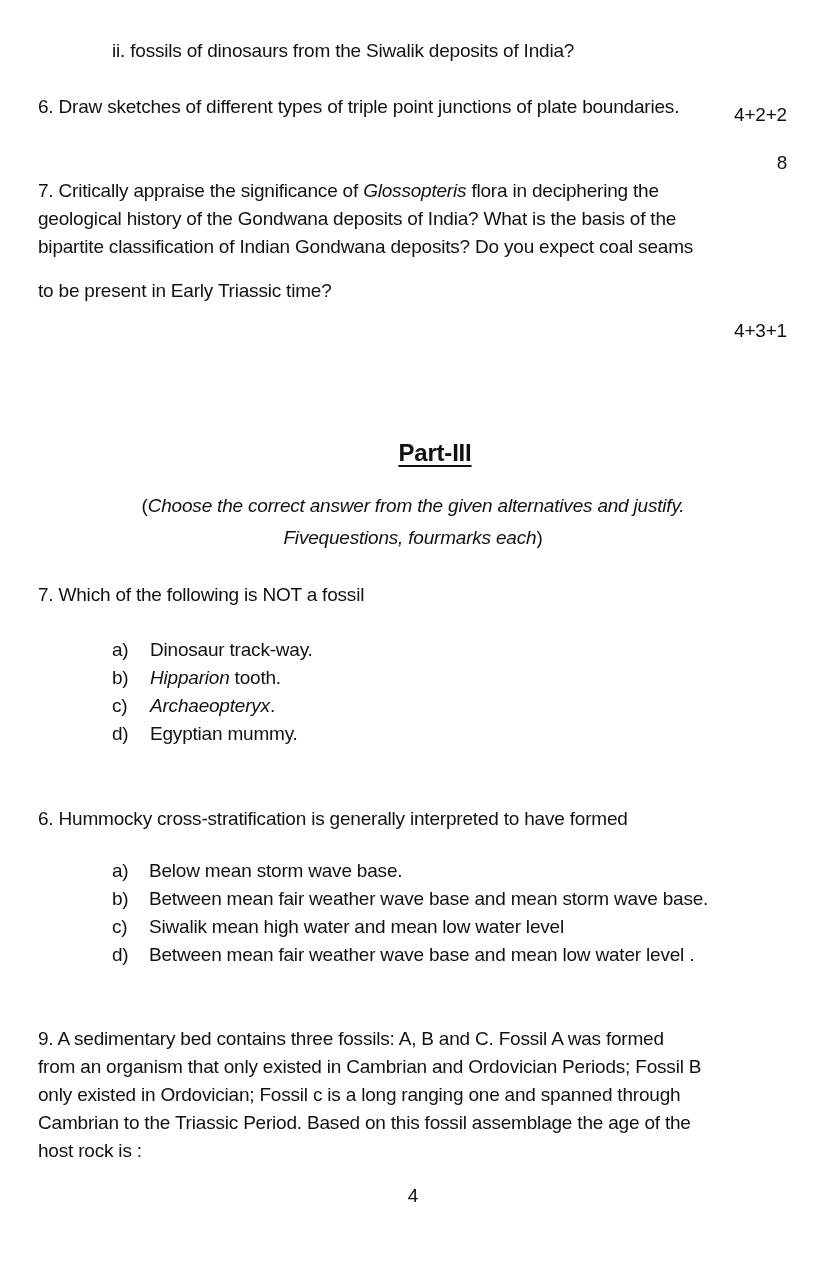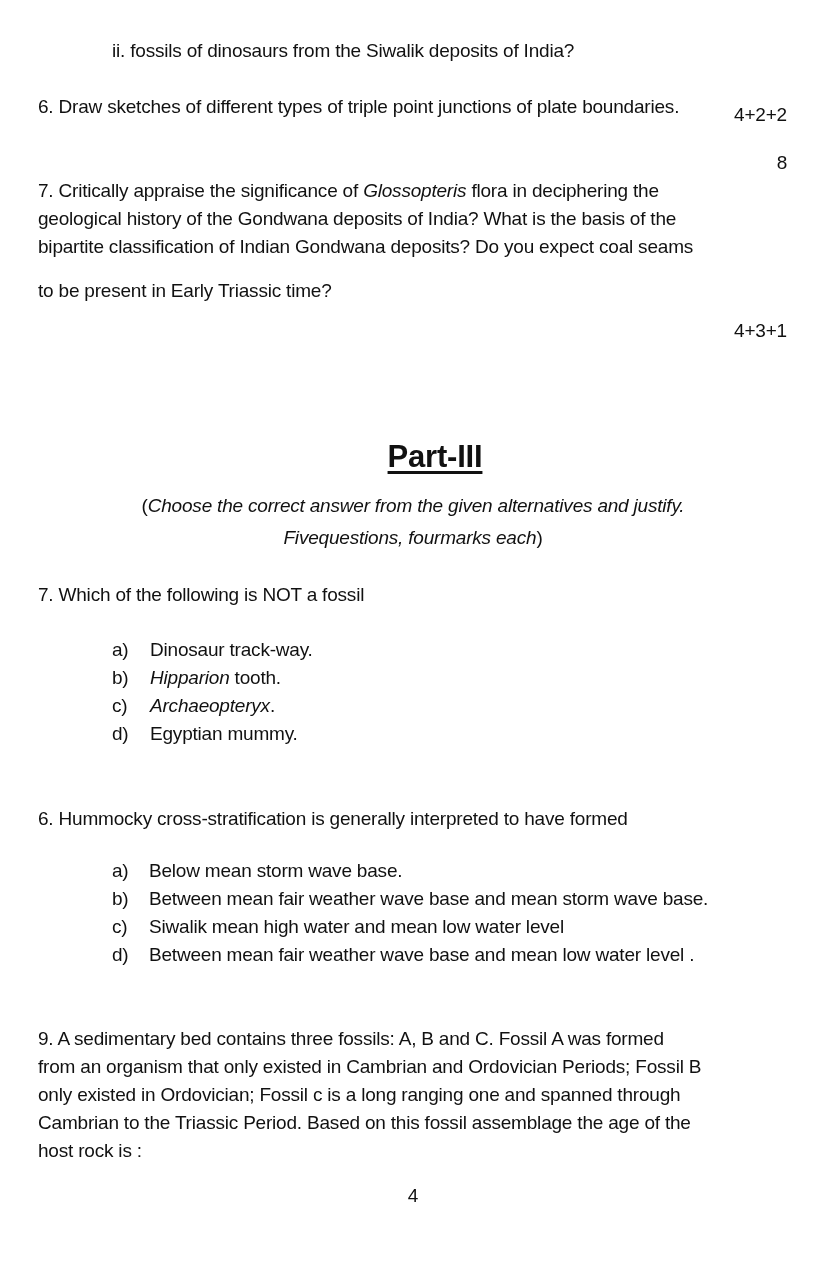--- a/index.html
+++ b/index.html
@@ -19,21 +19,21 @@
     }
     .abs { position: absolute; white-space: nowrap; }
     .line { position: absolute; left: 38px; white-space: nowrap; }
     .right { position: absolute; right: 39px; white-space: nowrap; text-align: right; }
     .center { position: absolute; left: 0; width: 826px; text-align: center; white-space: nowrap; }
     .it { font-style: italic; }
     .part-title {
       font-weight: bold;
       text-decoration: underline;
       text-underline-offset: 4px;
-      font-size: 31px;
+      font-size: 24px;
       margin-left: 44px;
     }
     .opt-label { position: absolute; left: 112px; white-space: nowrap; }
     .opt-text { position: absolute; left: 150px; white-space: nowrap; }
     .opt-text8 { position: absolute; left: 149px; white-space: nowrap; }
   </style>
 </head>
 <body>
 
 <div class="abs" style="left:112px; top:40px;">ii. fossils of dinosaurs from the Siwalik deposits of India?</div>

